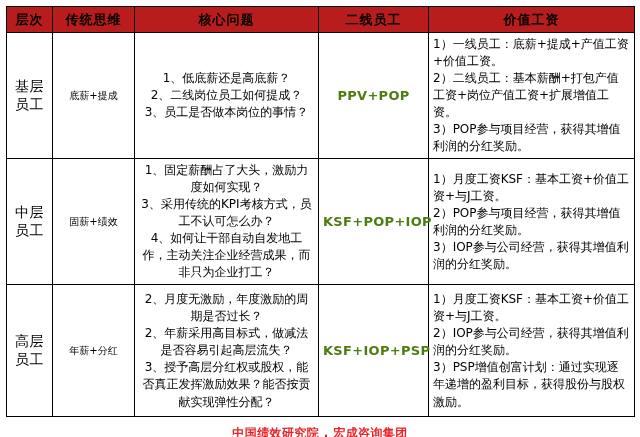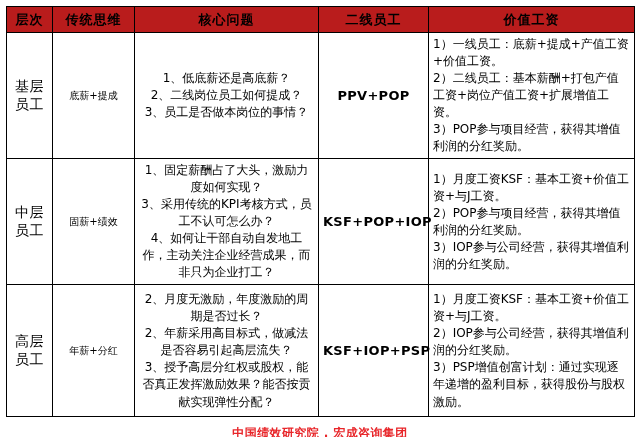--- a/index.html
+++ b/index.html
@@ -61,21 +61,21 @@
   }
   td.core {
     font-size: 12px;
     line-height: 1.42;
     text-align: center;
   }
   td.dir {
     text-align: center;
     font-weight: bold;
     font-size: 13px;
-    color: #000000;
+    color: #4d7c0f;
     letter-spacing: 0.3px;
   }
   td.mode {
     font-size: 12px;
     line-height: 1.42;
     text-align: left;
   }
   .row-1 td { height: 112px; }
   .row-2 td { height: 126px; }
   .row-3 td { height: 132px; }

